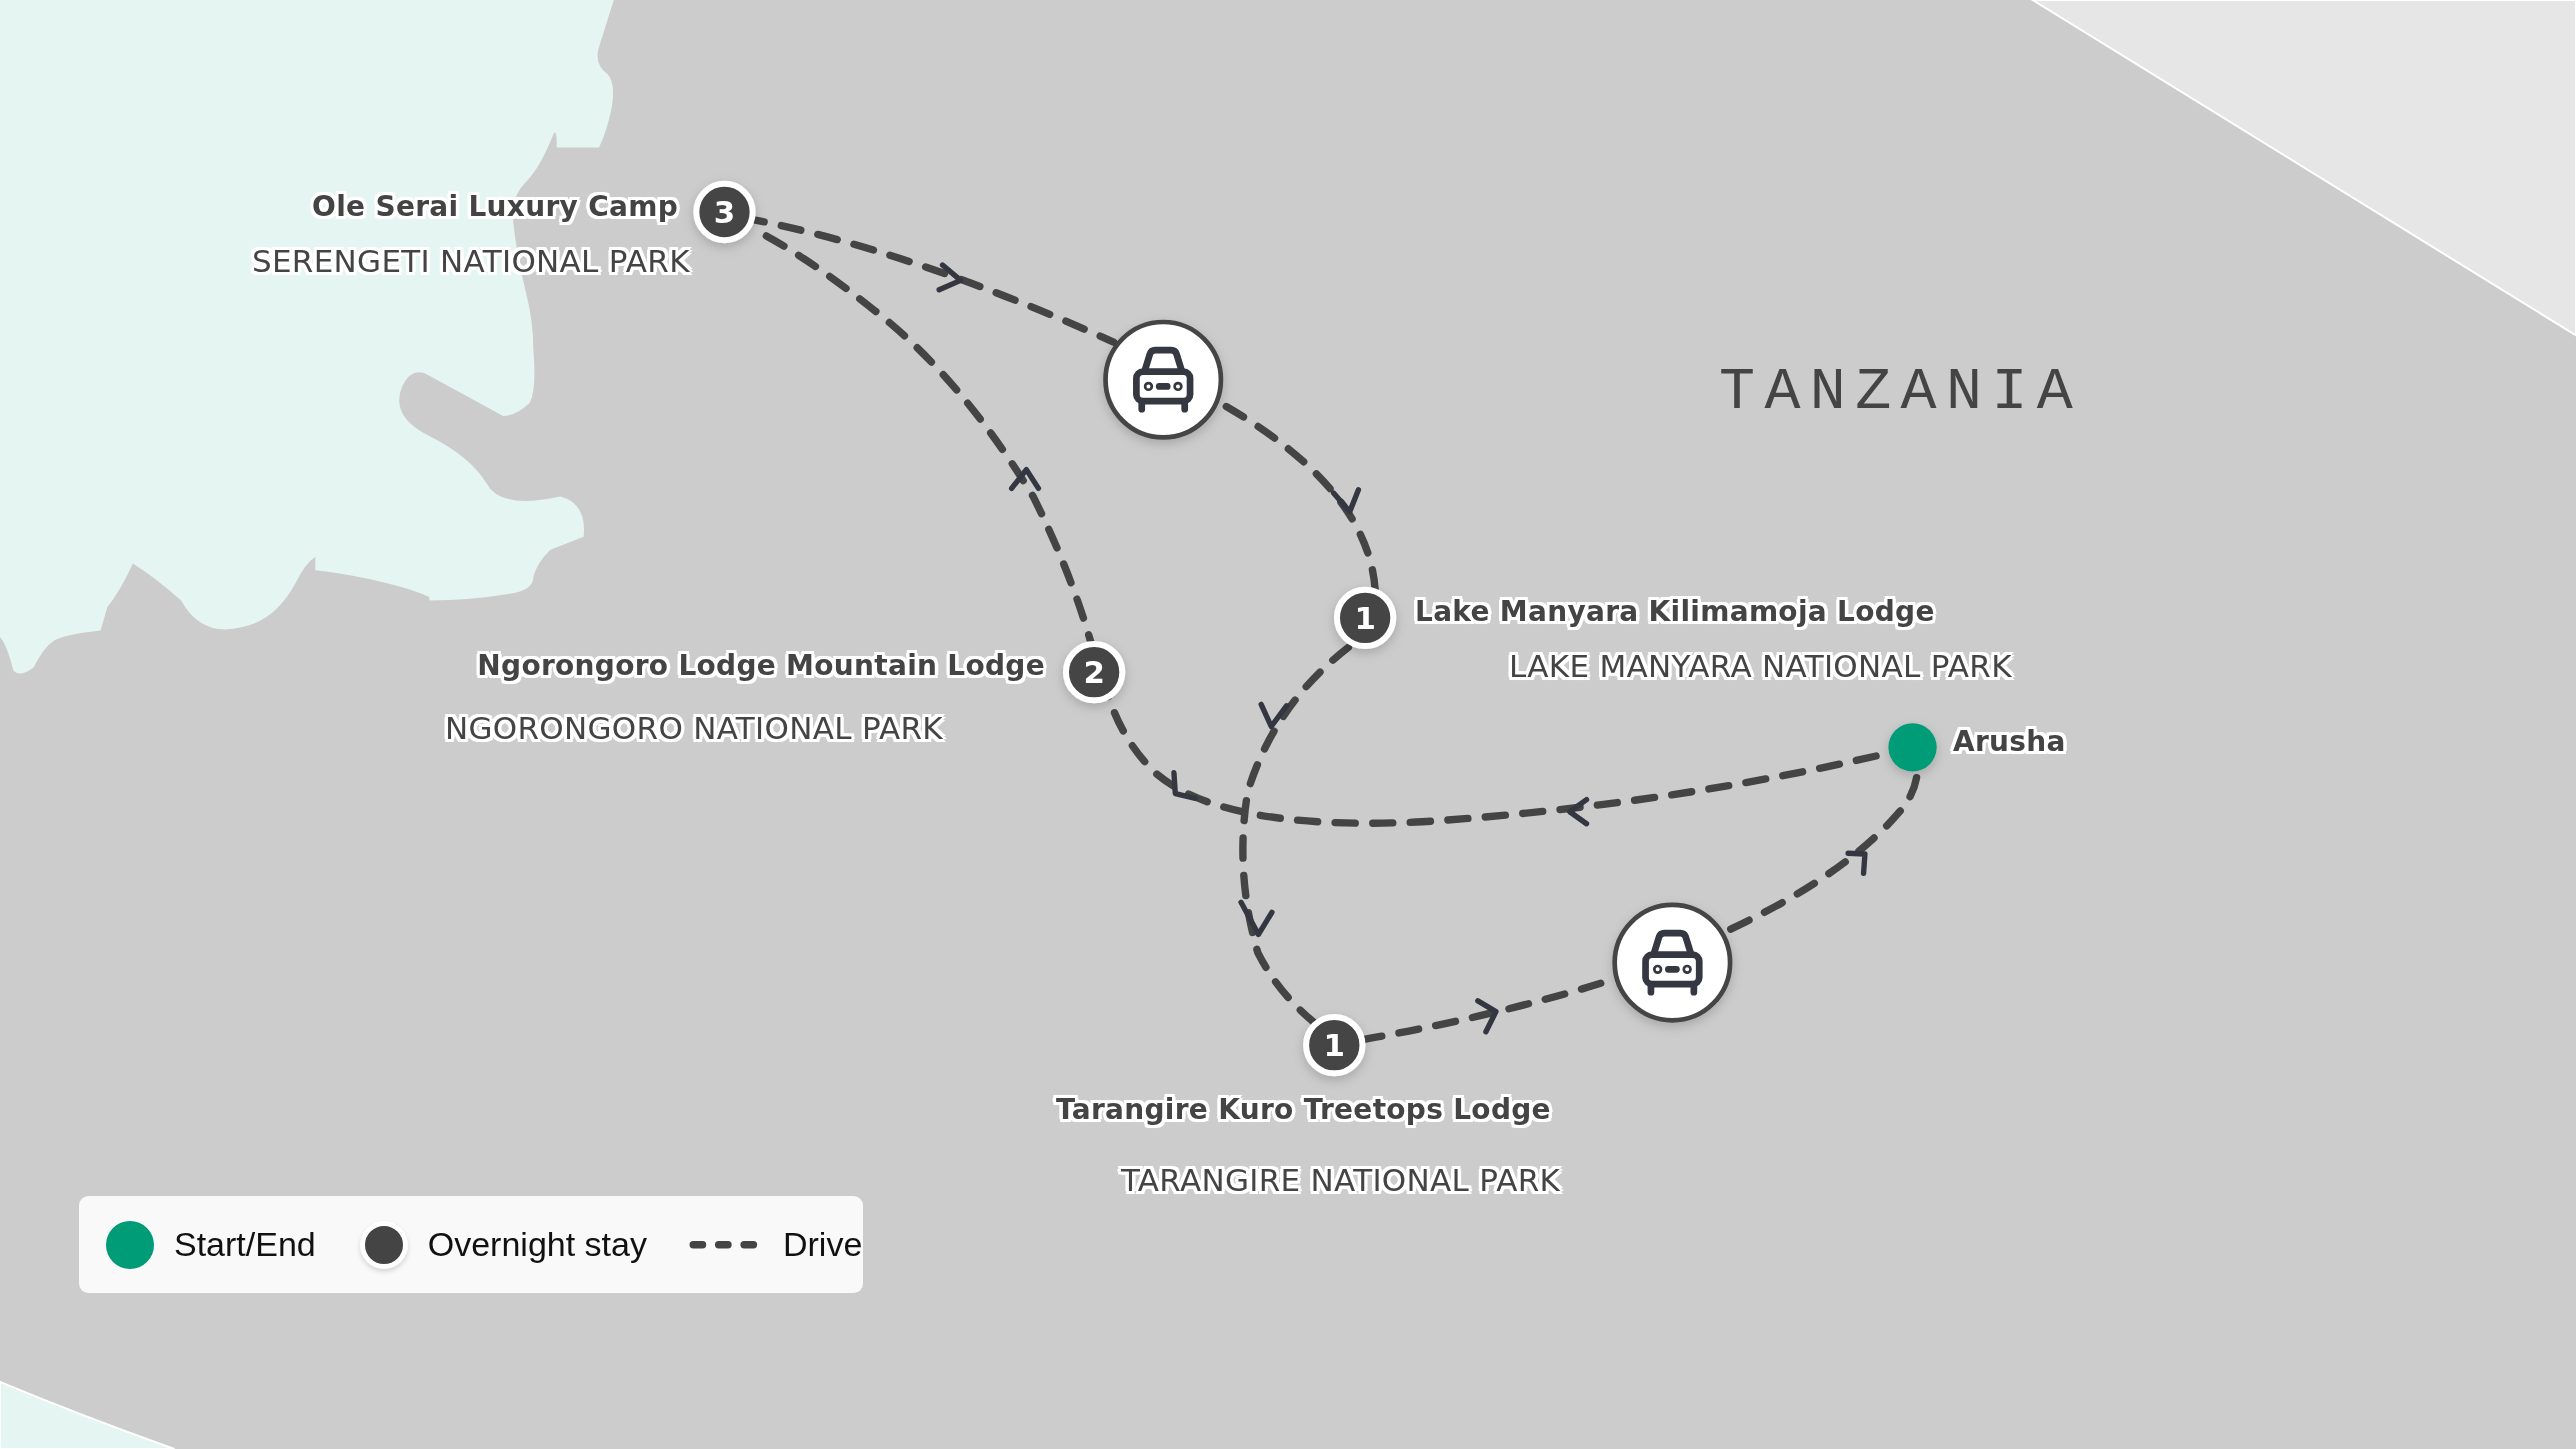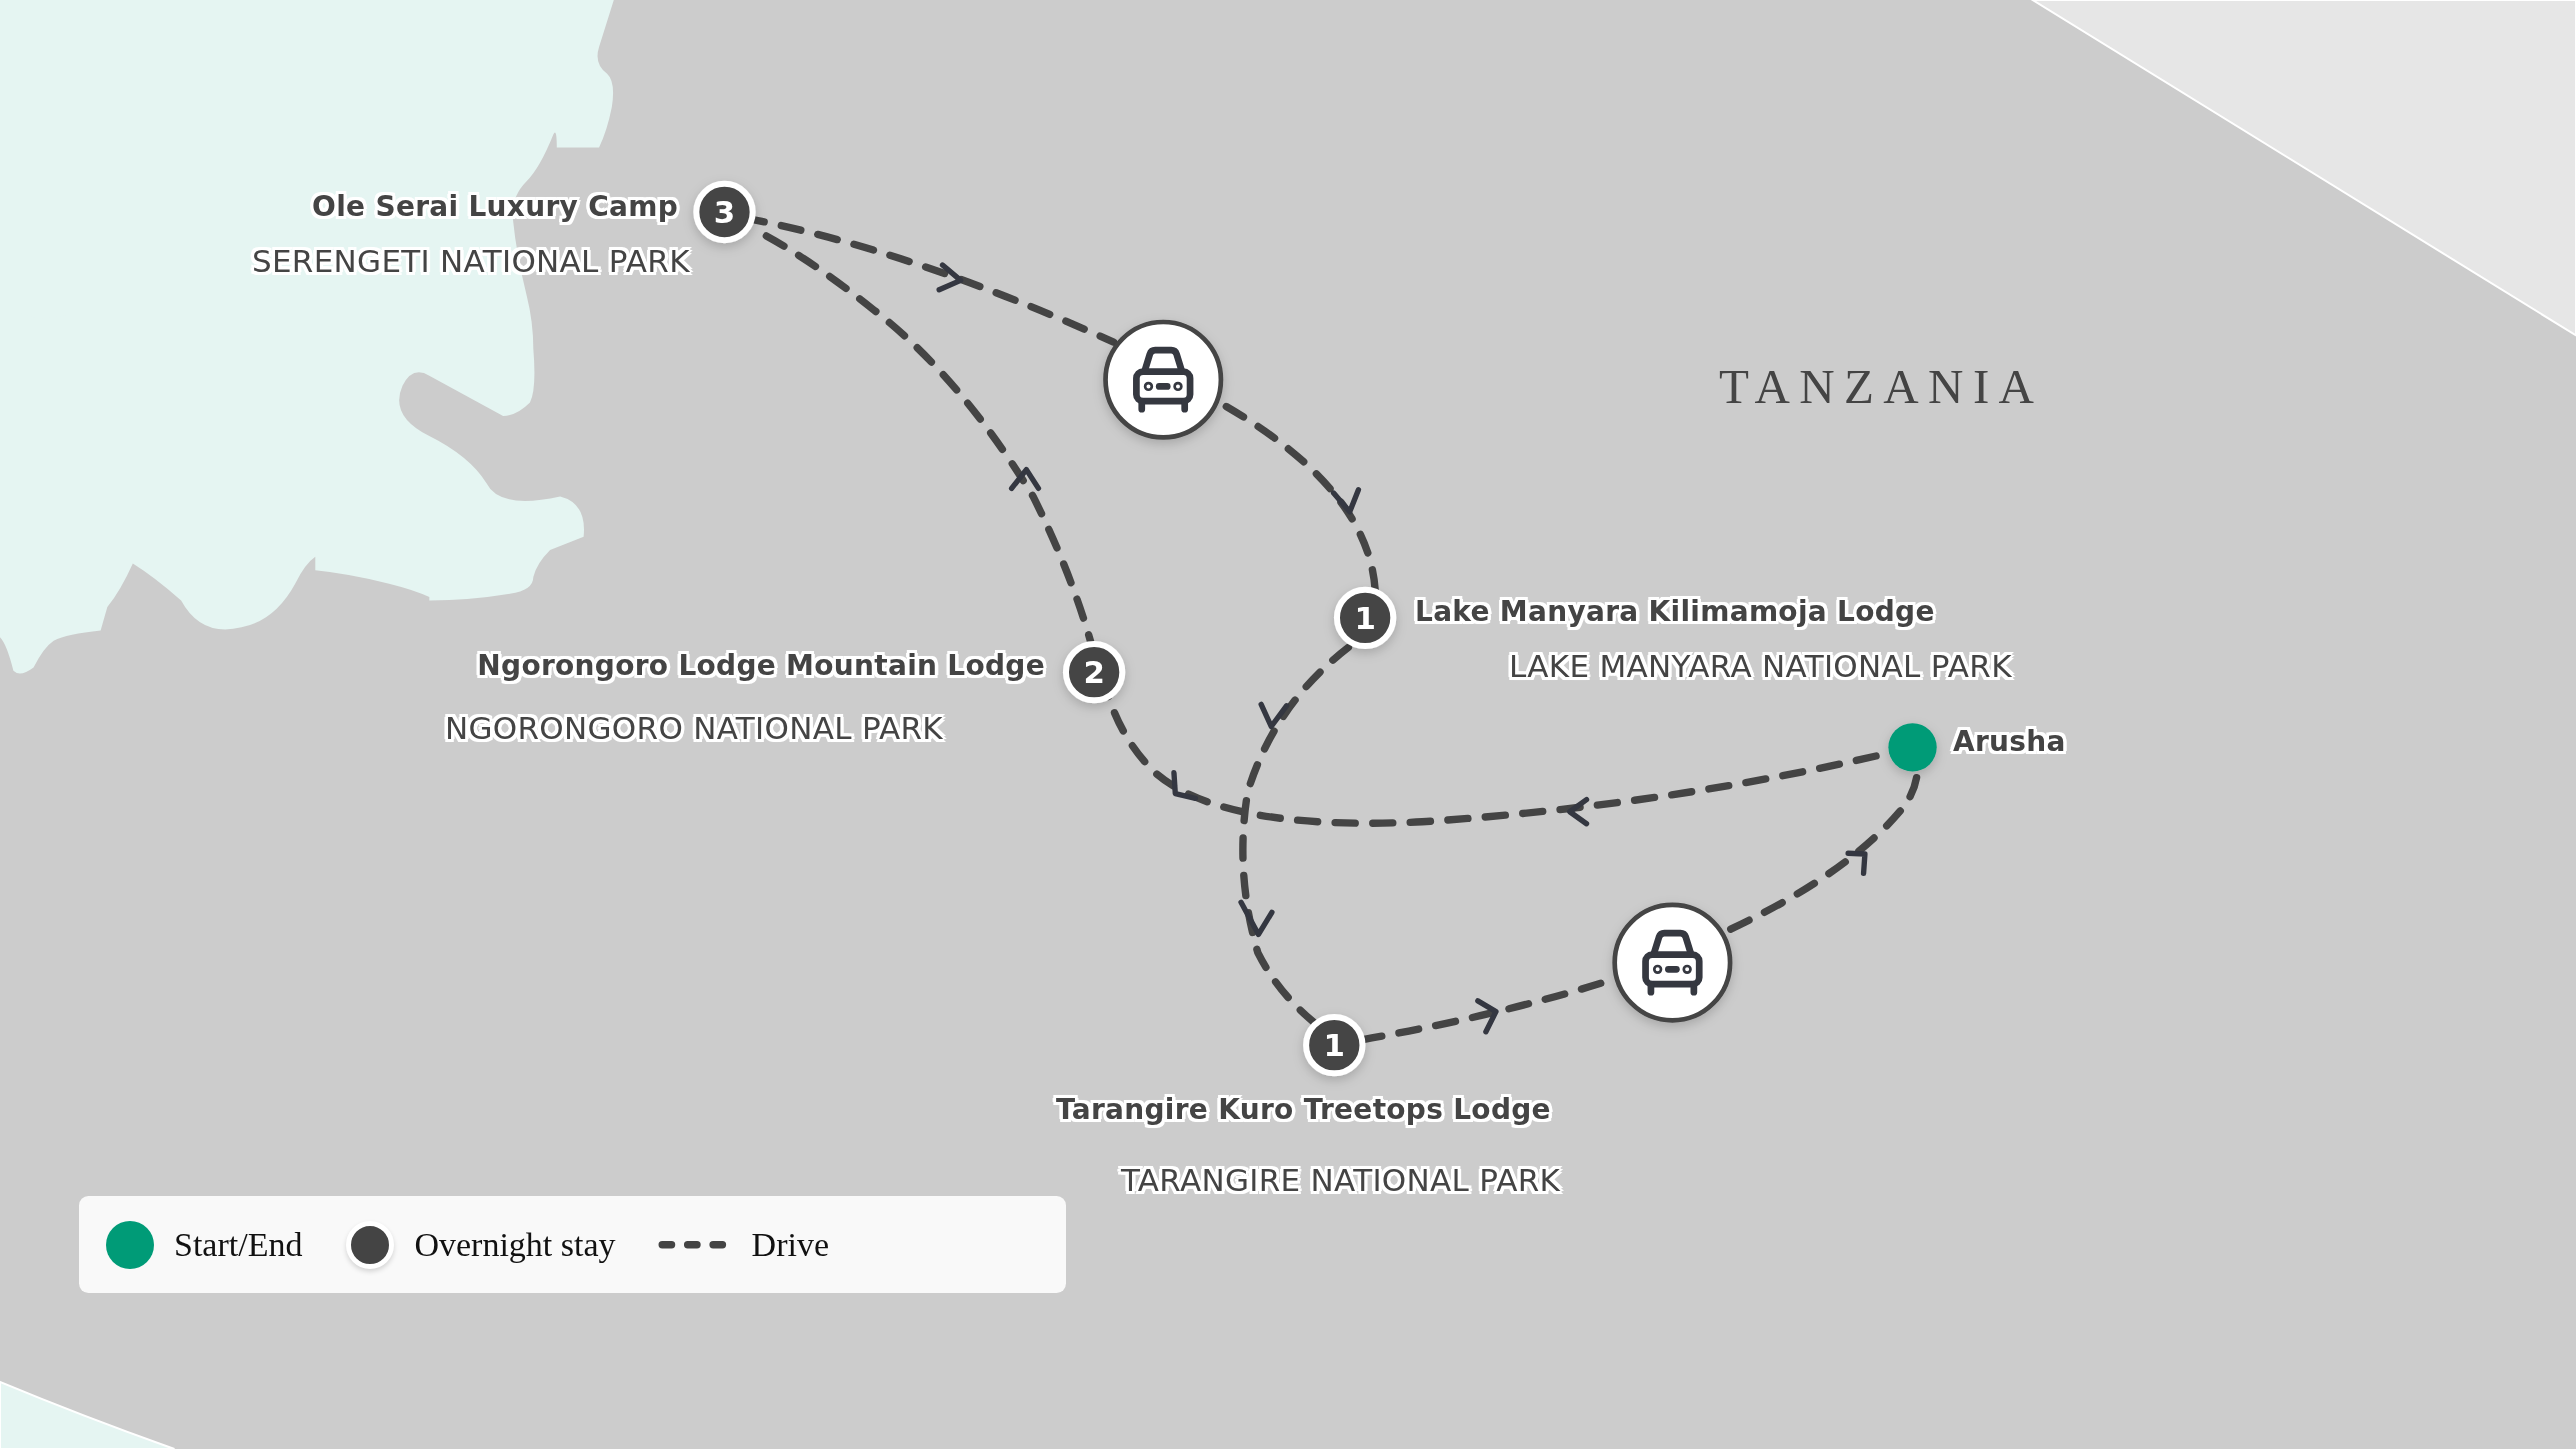--- a/index.html
+++ b/index.html
@@ -5,22 +5,22 @@
   html, body { margin:0; padding:0; }
   body { width:2576px; height:1449px; overflow:hidden; background:#cccccc; position:relative; font-family:"Liberation Sans", sans-serif; }
   #map { position:absolute; left:0; top:0; width:2576px; height:1449px; }
   .lbl { position:absolute; color:#444444; white-space:nowrap; font-family:"DejaVu Sans", sans-serif; font-weight:bold; paint-order:stroke fill; -webkit-text-stroke:0; text-shadow:
       0 0 4px #fff, 2px 0 0 #fff, -2px 0 0 #fff, 0 2px 0 #fff, 0 -2px 0 #fff,
       1.3px 1.3px 0 #fff, -1.3px -1.3px 0 #fff, 1.3px -1.3px 0 #fff, -1.3px 1.3px 0 #fff,
       3.4px 0 0 #fff, -3.4px 0 0 #fff, 0 3.4px 0 #fff, 0 -3.4px 0 #fff,
       2.7px 2.7px 0 #fff, -2.7px -2.7px 0 #fff, 2.7px -2.7px 0 #fff, -2.7px 2.7px 0 #fff; }
   .name { font-size:28px; letter-spacing:0.3px; }
   .park { font-size:31px; font-weight:normal; letter-spacing:0.3px; }
-  .country { position:absolute; left:1719px; top:358px; font-family:Liberation Serif, serif; font-size:49px; color:#444444; letter-spacing:9.4px; }
-  .legend { position:absolute; left:79px; top:1196px; width:987px; height:97px; background:#f9f9f9; border-radius:9.4px; display:flex; align-items:center; font-family:Liberation Serif, serif; font-size:34px; color:#111; }
+  .country { position:absolute; left:1719px; top:358px; font-family:Liberation Mono, monospace; font-size:60px; color:#444444; letter-spacing:9.4px; }
+  .legend { position:absolute; left:79px; top:1196px; width:784px; height:97px; background:#f9f9f9; border-radius:9.4px; display:flex; align-items:center; font-family:Liberation Sans, sans-serif; font-size:34px; color:#111; }
   .lg-item { display:flex; align-items:center; }
   .lg-dot { width:48px; height:48px; border-radius:50%; box-sizing:border-box; }
   .lg-text { margin-left:20px; }
 </style>
 </head>
 <body>
 
 <svg id="map" viewBox="0 0 3840 2160" xmlns="http://www.w3.org/2000/svg">
   <defs>
     <filter id="sh" x="-50%" y="-50%" width="200%" height="200%">

